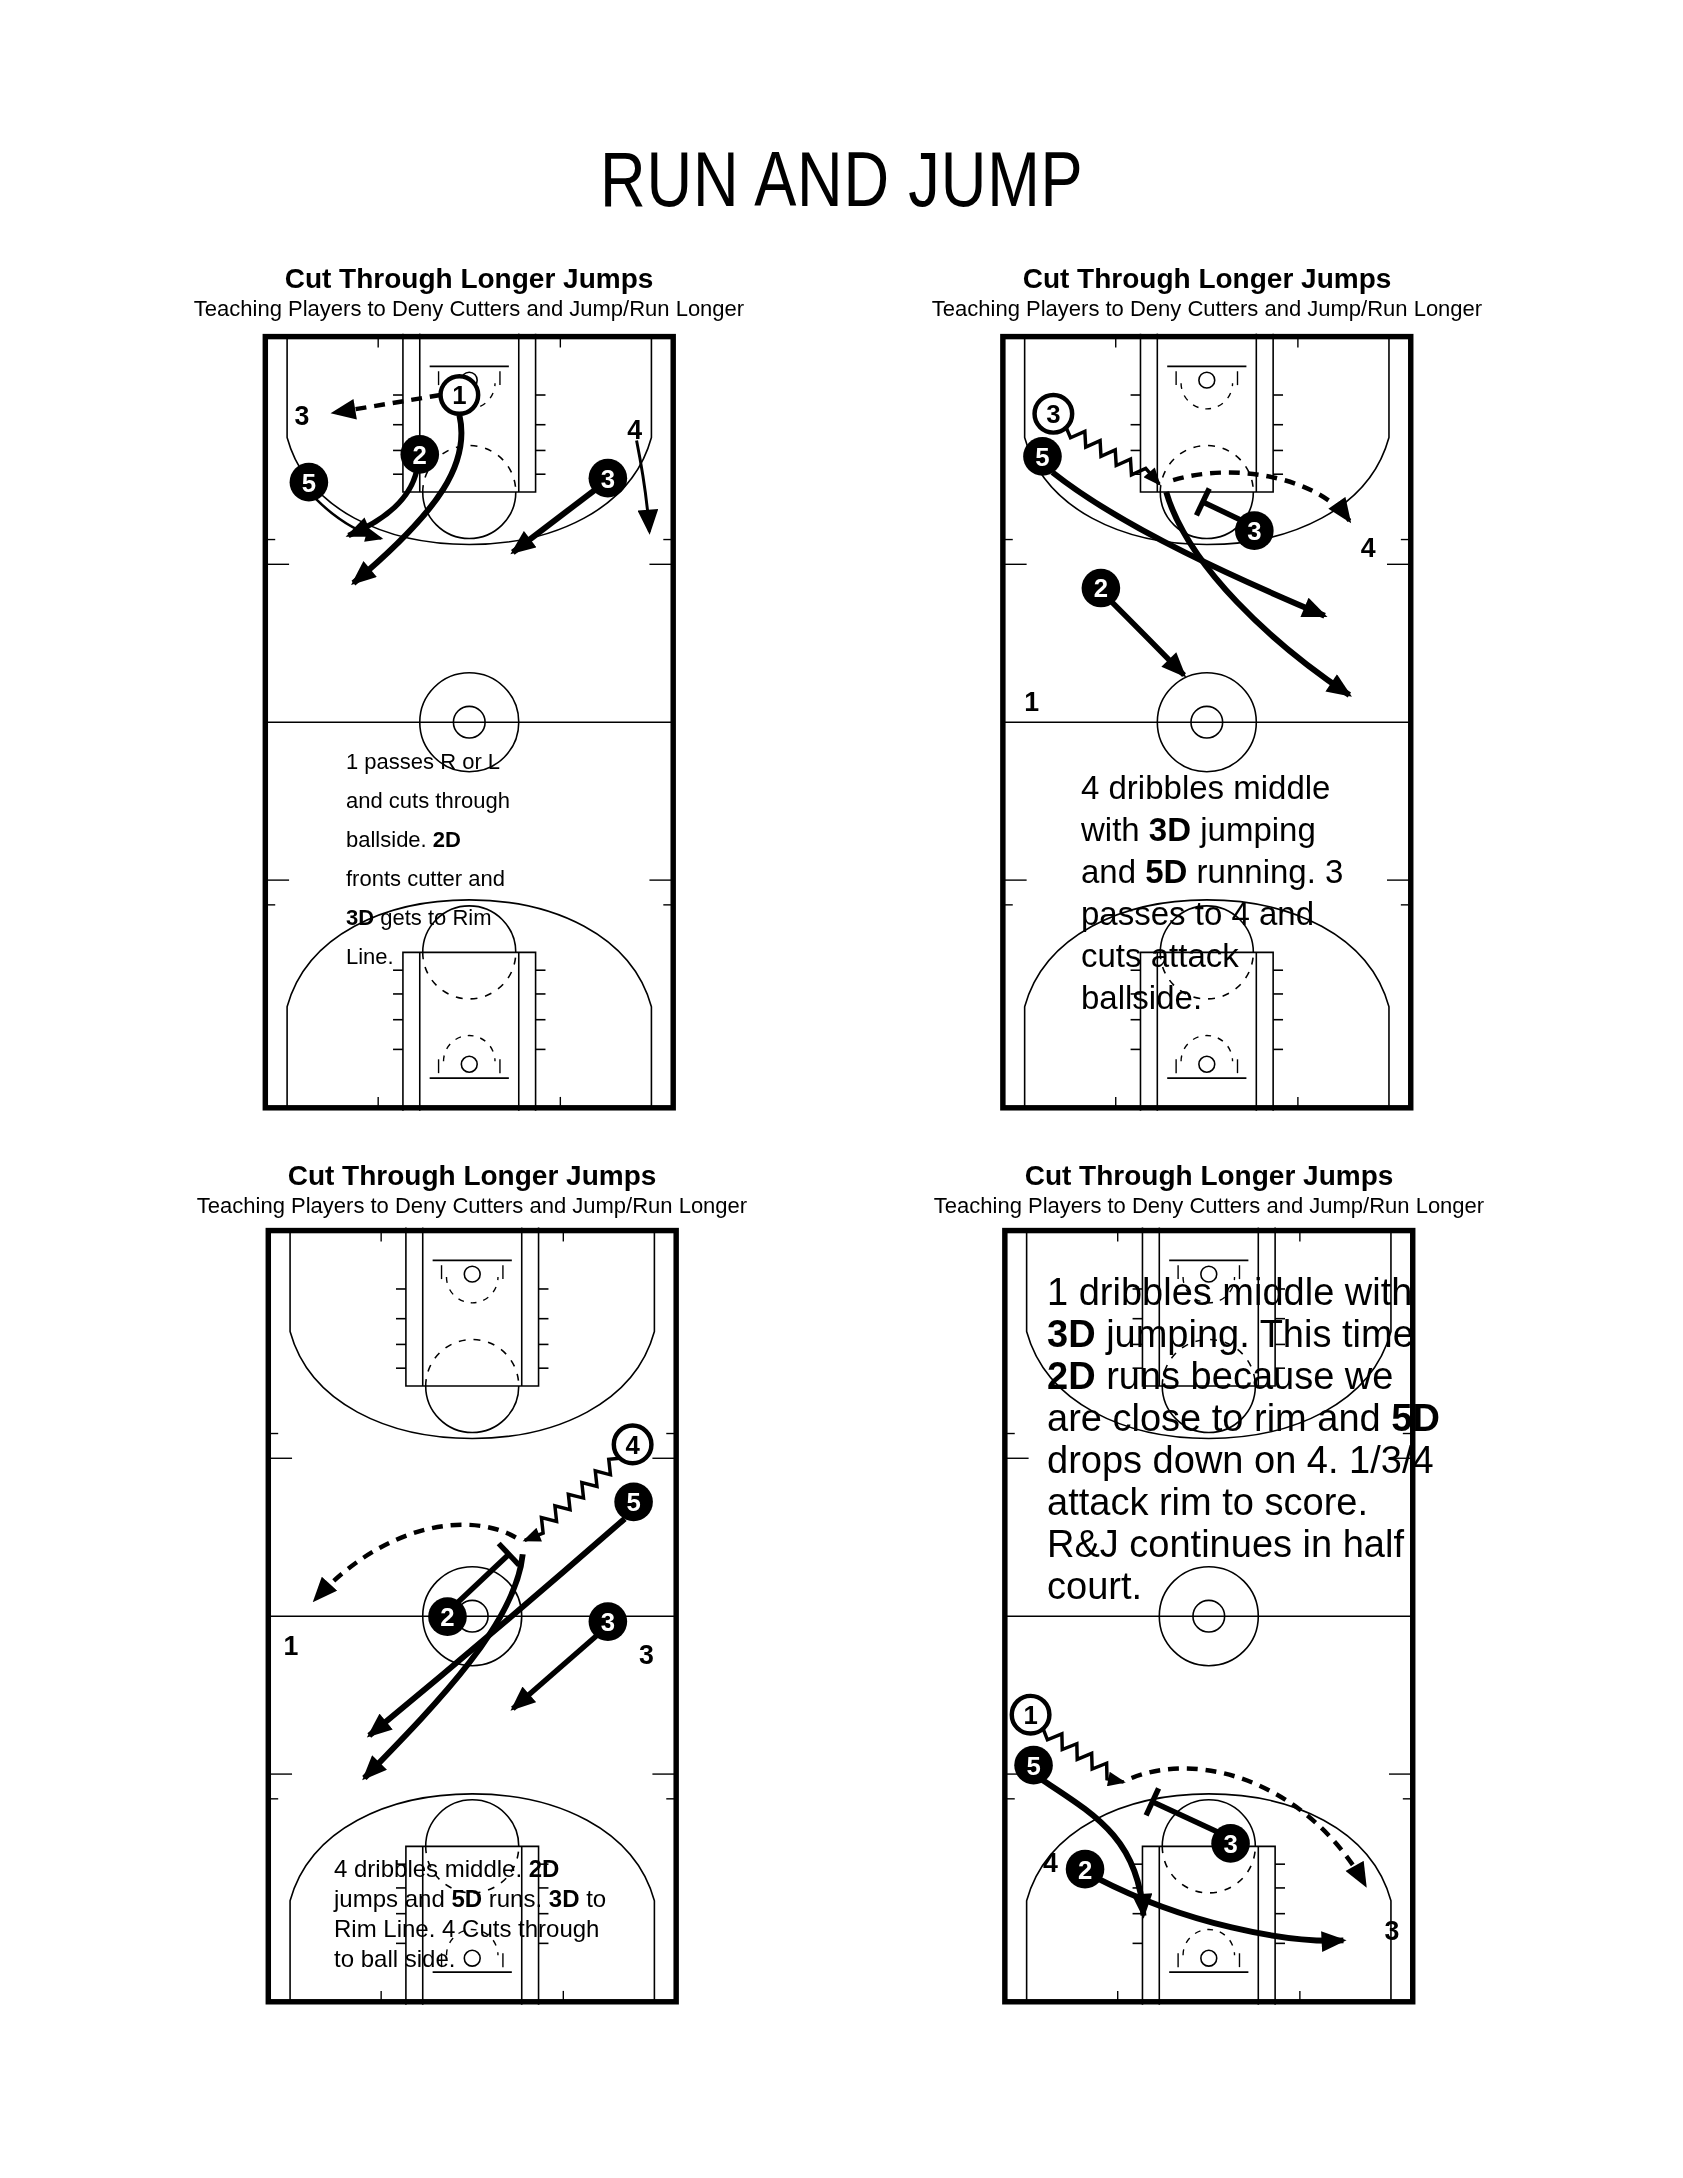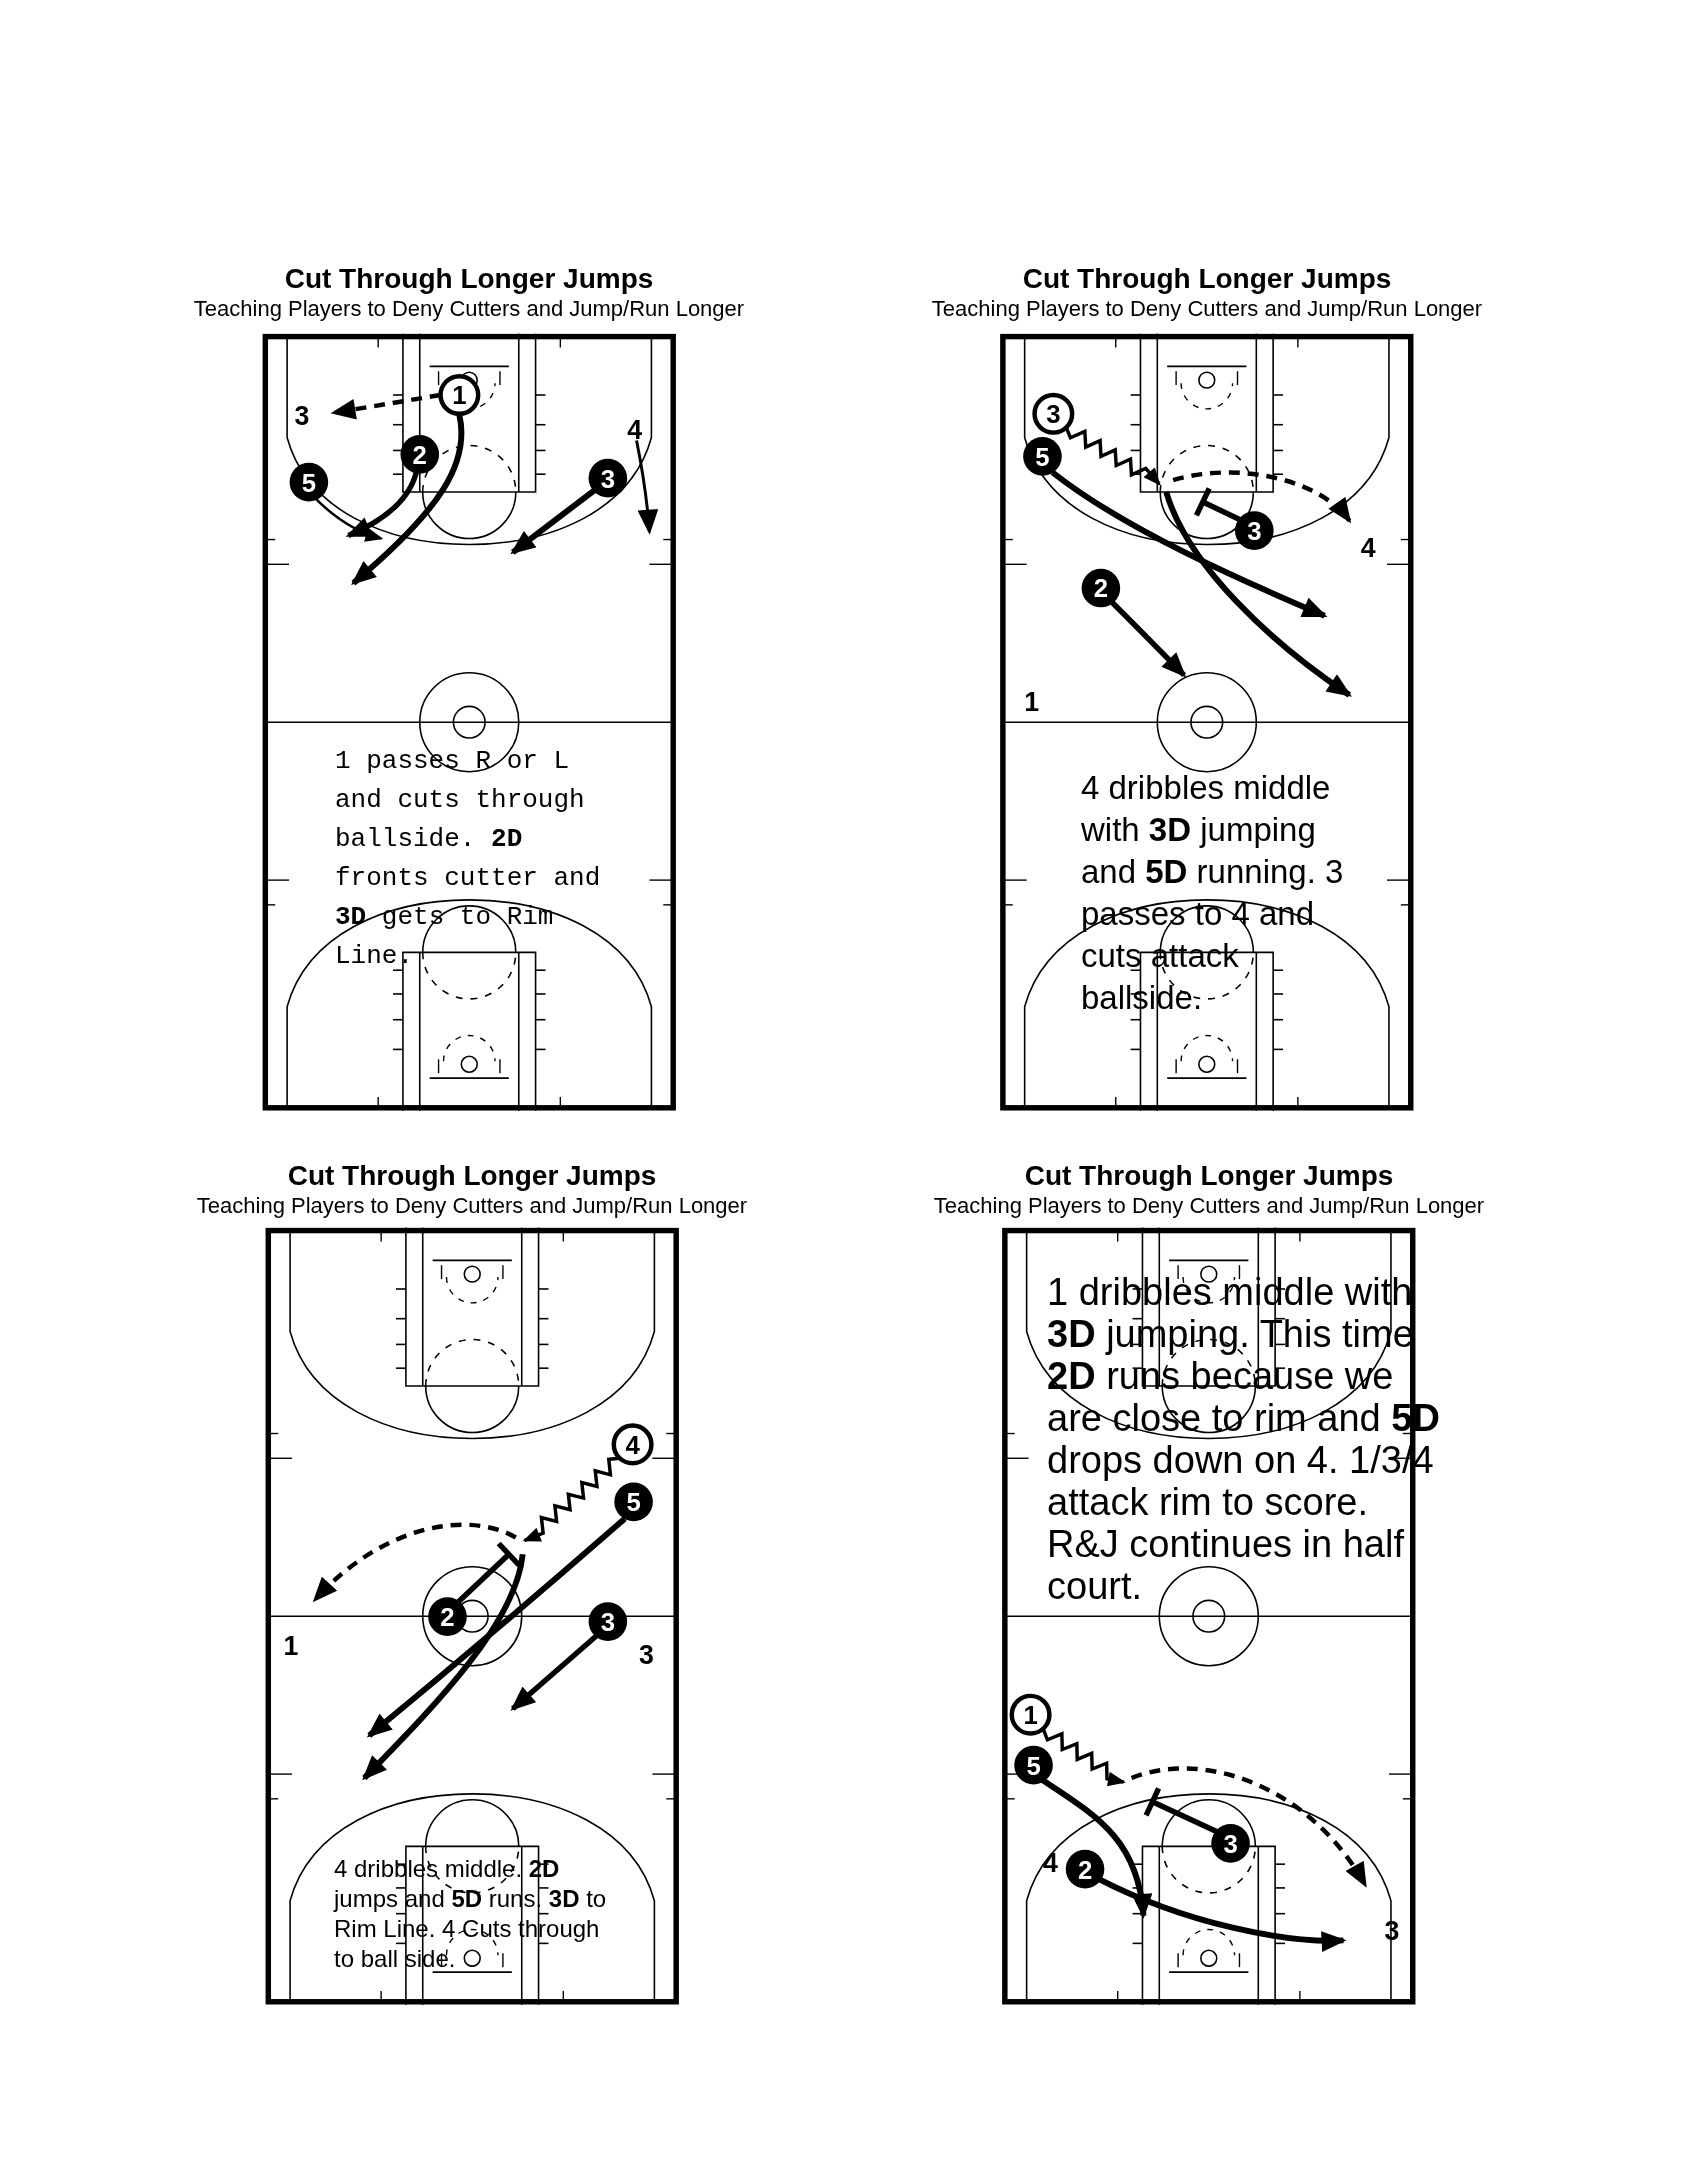--- a/index.html
+++ b/index.html
@@ -22,20 +22,23 @@
   }
   .caption{position:absolute;}
   .caption .cap-line{white-space:pre;}
   svg#canvas{position:absolute;left:0;top:0;}
   b{font-weight:700;}
 </style>
 </head>
 <body>
 
 <div class="page">
+  <div class="main-title">
+    <span>RUN AND JUMP</span>
+  </div>
   <svg id="canvas" width="1683" height="2178" viewBox="0 0 1700 2200">
       <defs>
         <marker id="mBig" viewBox="0 0 12 10" refX="10.5" refY="5" markerWidth="26" markerHeight="21" markerUnits="userSpaceOnUse" orient="auto">
           <path d="M 0 0 L 12 5 L 0 10 Z" fill="#000000"></path>
         </marker>
         <marker id="mMed" viewBox="0 0 12 10" refX="10.5" refY="5" markerWidth="19" markerHeight="15" markerUnits="userSpaceOnUse" orient="auto">
           <path d="M 0 0 L 12 5 L 0 10 Z" fill="#000000"></path>
         </marker>
         <marker id="mSmall" viewBox="0 0 12 10" refX="10.5" refY="5" markerWidth="14" markerHeight="11" markerUnits="userSpaceOnUse" orient="auto">
           <path d="M 0 0 L 12 5 L 0 10 Z" fill="#000000"></path>
@@ -430,21 +433,21 @@
           <text x="49" y="651" text-anchor="middle" font-size="27" font-weight="700" font-family="&quot;Liberation Sans&quot;,sans-serif" fill="#000000">4</text>
         </g>
         <g>
           <text x="394" y="720" text-anchor="middle" font-size="27" font-weight="700" font-family="&quot;Liberation Sans&quot;,sans-serif" fill="#000000">3</text>
         </g>
       </g>
     </svg>
   <div id="panels">
       <div class="panel-title" style="left: 152px; top: 263px;">Cut Through Longer Jumps</div>
       <div class="panel-subtitle" style="left: 93px; top: 296px;">Teaching Players to Deny Cutters and Jump/Run Longer</div>
-      <div class="caption" style="left: 335px; top: 742px; font-size: 26px; line-height: 39px; font-family: Liberation Mono, monospace;">
+      <div class="caption" style="left: 346px; top: 742px; font-size: 22px; line-height: 39px;">
         <div class="cap-line">1 passes R or L</div>
         <div class="cap-line">and cuts through</div>
         <div class="cap-line">ballside. <b>2D</b></div>
         <div class="cap-line">fronts cutter and</div>
         <div class="cap-line"><b>3D</b> gets to Rim</div>
         <div class="cap-line">Line.</div>
       </div>
       <div class="panel-title" style="left: 890px; top: 263px;">Cut Through Longer Jumps</div>
       <div class="panel-subtitle" style="left: 831px; top: 296px;">Teaching Players to Deny Cutters and Jump/Run Longer</div>
       <div class="caption" style="left: 1081px; top: 767px; font-size: 33px; line-height: 42px;">

